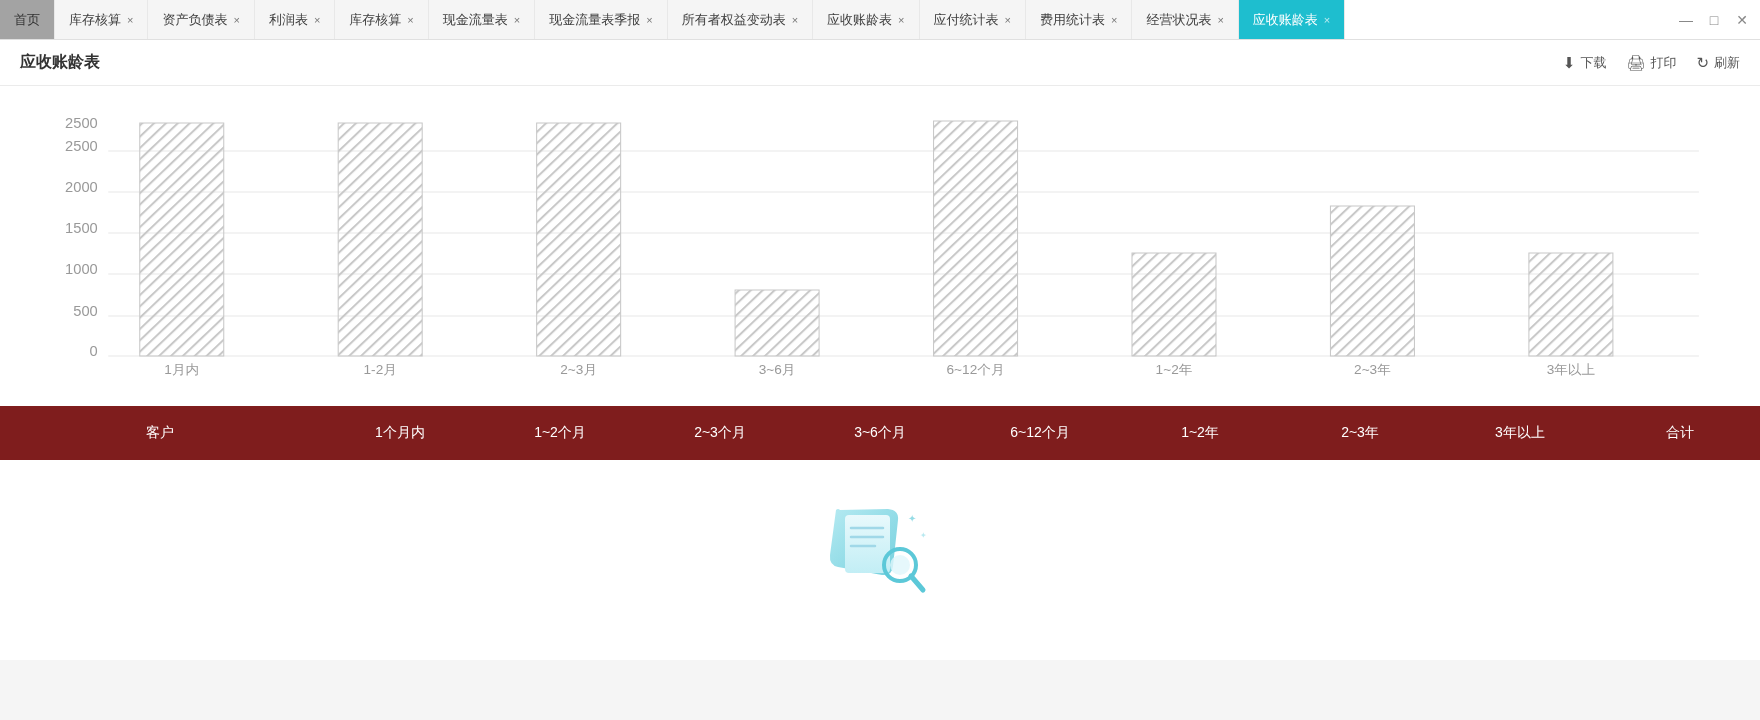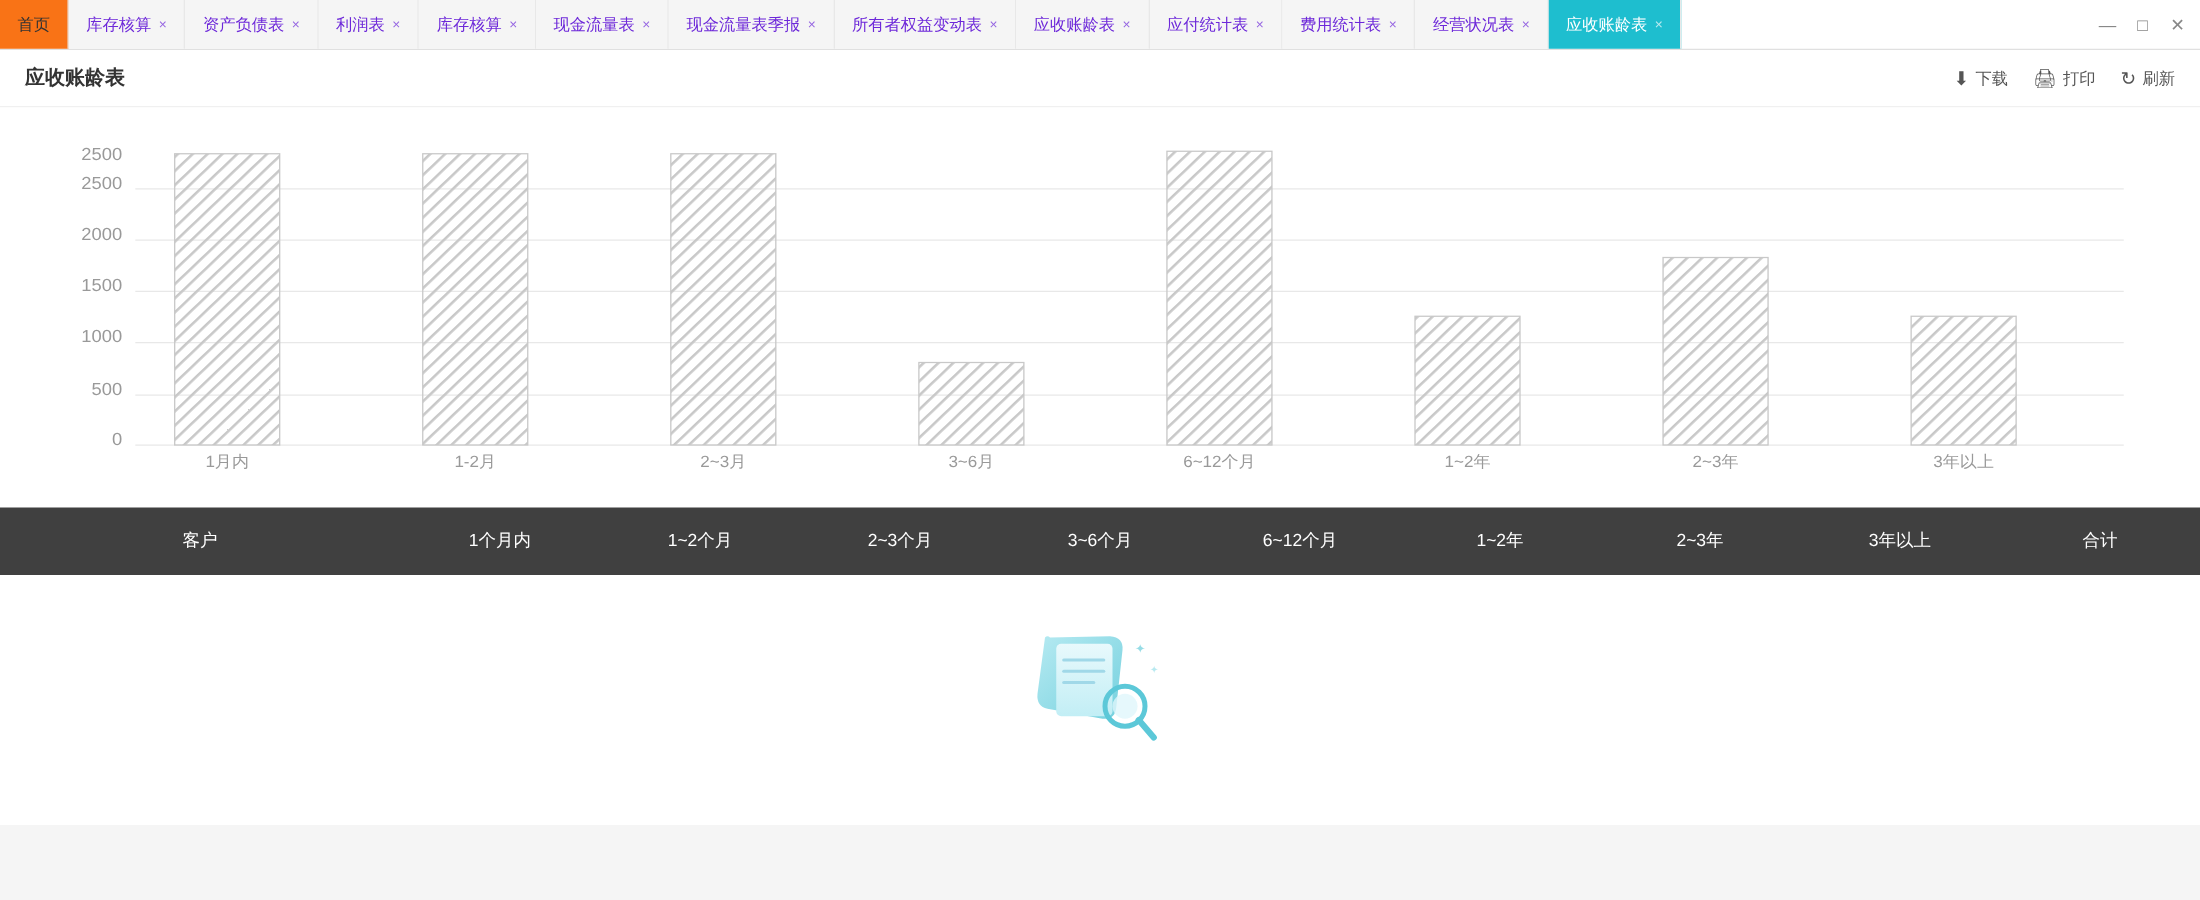--- a/index.html
+++ b/index.html
@@ -15,40 +15,40 @@
       padding: 0 0;
       overflow: hidden;
       position: relative;
     }
     .tab-item {
       display: flex;
       align-items: center;
       padding: 0 14px;
       height: 40px;
       font-size: 13px;
-      color: #6d28d9;
+      color: #404040;
       cursor: pointer;
       white-space: nowrap;
       border-right: 1px solid #e8e8e8;
       background: #f5f5f5;
       flex-shrink: 0;
     }
     .tab-item.active {
       background: #1ebecf;
       color: #fff;
       font-weight: 500;
     }
     .tab-item .tab-close {
       margin-left: 6px;
       font-size: 11px;
       opacity: 0.7;
       cursor: pointer;
     }
     .tab-item.home {
-      background: #f97316;
+      background: #a3a3a3;
       border-right: 1px solid #e8e8e8;
       font-weight: 500;
       color: #333;
     }
     .window-controls {
       margin-left: auto;
       display: flex;
       align-items: center;
       padding-right: 10px;
       gap: 12px;
@@ -110,21 +110,21 @@
     }
     .chart-svg {
       width: 100%;
       height: 100%;
     }
 
     
     .table-header {
       display: grid;
       grid-template-columns: 2fr 1fr 1fr 1fr 1fr 1fr 1fr 1fr 1fr 1fr;
-      background: #404040;
+      background: #7f1d1d;
       color: #fff;
       font-size: 14px;
       font-weight: 500;
       height: 54px;
       align-items: center;
     }
     .table-header-cell {
       text-align: center;
       padding: 0 8px;
     }

